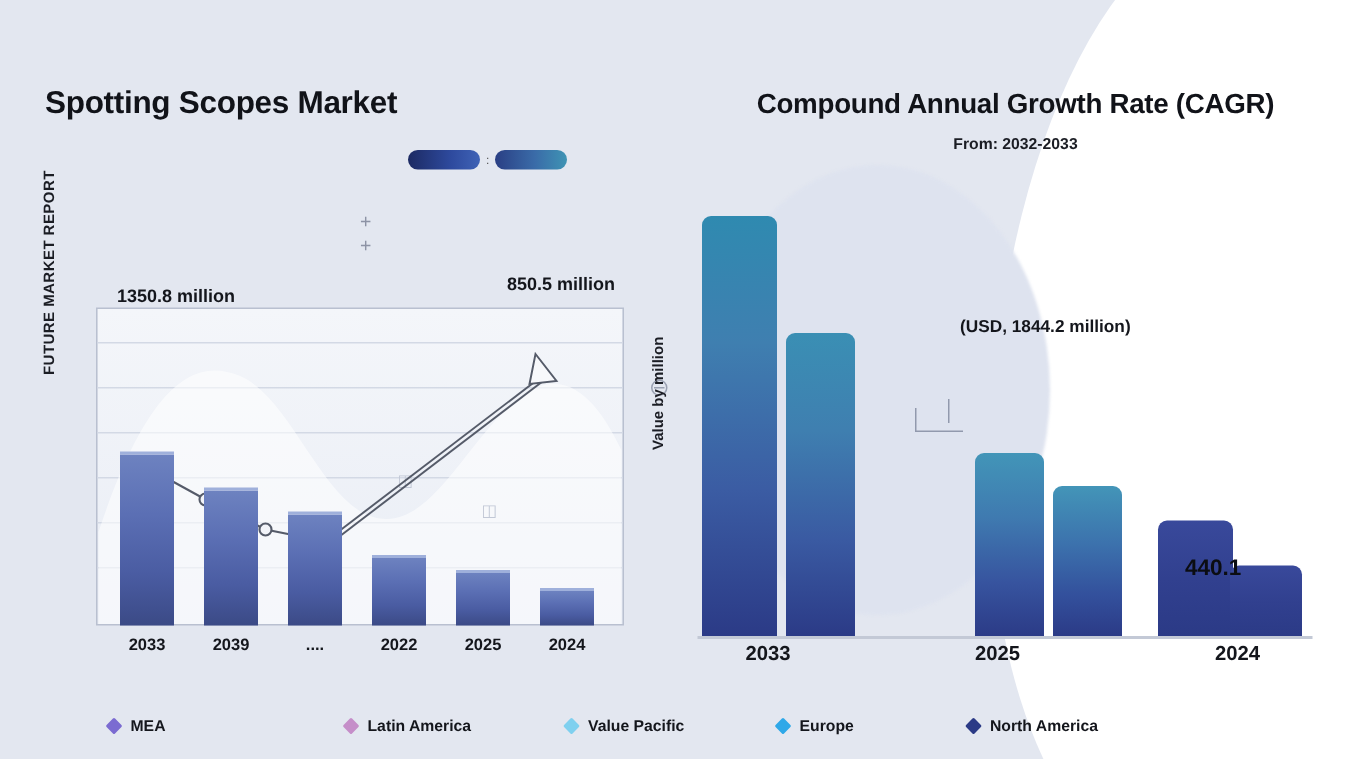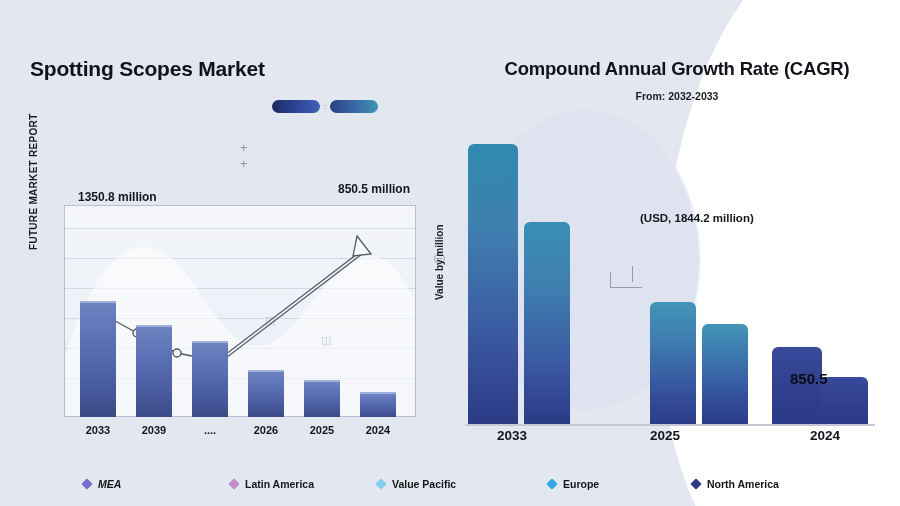--- a/index.html
+++ b/index.html
@@ -220,21 +220,21 @@
       <div class="bar-l" style="left:128px; height:76px;"></div>
       <div class="bar-l" style="left:184px; height:47px;"></div>
       <div class="bar-l" style="left:240px; height:37px;"></div>
       <div class="bar-l" style="left:296px; height:25px;"></div>
     </div>
 
     <div class="xlabels">
       <div class="xlab" style="left:11px;">2033</div>
       <div class="xlab" style="left:67px;">2039</div>
       <div class="xlab" style="left:123px;">....</div>
-      <div class="xlab" style="left:179px;">2026</div>
+      <div class="xlab" style="left:179px;">2022</div>
       <div class="xlab" style="left:235px;">2025</div>
       <div class="xlab" style="left:291px;">2024</div>
     </div>
   </div>
 
   <div class="right-panel">
     <div class="cagr-title">Compound Annual Growth Rate (CAGR)</div>
     <div class="cagr-sub">From: 2032-2033</div>
     <div class="cagr-usd">(USD, 1844.2 million)</div>
   </div>
@@ -248,42 +248,42 @@
   <div class="bars-right">
     <div class="bar-r" style="left:8px;  width:50px;  height:281px; background:linear-gradient(180deg,#2f8ab0 0%,#3f7fb0 30%,#3b5ca3 65%,#2b3a86 100%);"></div>
     <div class="bar-r" style="left:64px; width:46px; height:203px; background:linear-gradient(180deg,#3a8fb4 0%,#3f7fb0 32%,#3a5aa2 68%,#2b3a86 100%);"></div>
     <div class="bar-r" style="left:190px; width:46px; height:123px; background:linear-gradient(180deg,#4295b8 0%,#3f7ab0 35%,#37549f 70%,#2b3a86 100%);"></div>
     <div class="bar-r" style="left:242px; width:46px; height:101px; background:linear-gradient(180deg,#4395b8 0%,#3c72ad 38%,#33509c 72%,#2b3a86 100%);"></div>
     <div class="bar-r" style="left:312px; width:50px; height:78px; background:linear-gradient(180deg,#39499b 0%,#31408f 50%,#2b3a86 100%);"></div>
     <div class="bar-r" style="left:360px; width:48px; height:48px; background:linear-gradient(180deg,#39499b 0%,#31408f 50%,#2b3a86 100%);"></div>
   </div>
 
   <div class="axisline-right"></div>
-  <div class="val-850">850.5</div>
+  <div class="val-850">440.1</div>
 
   <div class="xlab-r" style="left:472px;">2033</div>
   <div class="xlab-r" style="left:625px;">2025</div>
   <div class="xlab-r" style="left:785px;">2024</div>
 
   <div class="legend">
-    <div class="legend-item" style="left:83px;font-style:italic;">
+    <div class="legend-item" style="left:72px;">
       <div class="dia" style="background:#7b6bd1;"></div>
       <div class="legend-label">MEA</div>
     </div>
     <div class="legend-item" style="left:230px;">
       <div class="dia" style="background:#c58ec9;"></div>
       <div class="legend-label">Latin America</div>
     </div>
     <div class="legend-item" style="left:377px;">
       <div class="dia" style="background:#7fd0ef;"></div>
       <div class="legend-label">Value Pacific</div>
     </div>
-    <div class="legend-item" style="left:548px;">
+    <div class="legend-item" style="left:518px;">
       <div class="dia" style="background:#2fa8e8;"></div>
       <div class="legend-label">Europe</div>
     </div>
-    <div class="legend-item" style="left:692px;">
+    <div class="legend-item" style="left:645px;">
       <div class="dia" style="background:#2b3a86;"></div>
       <div class="legend-label">North America</div>
     </div>
   </div>
 
 </div>
 
 </body></html>

